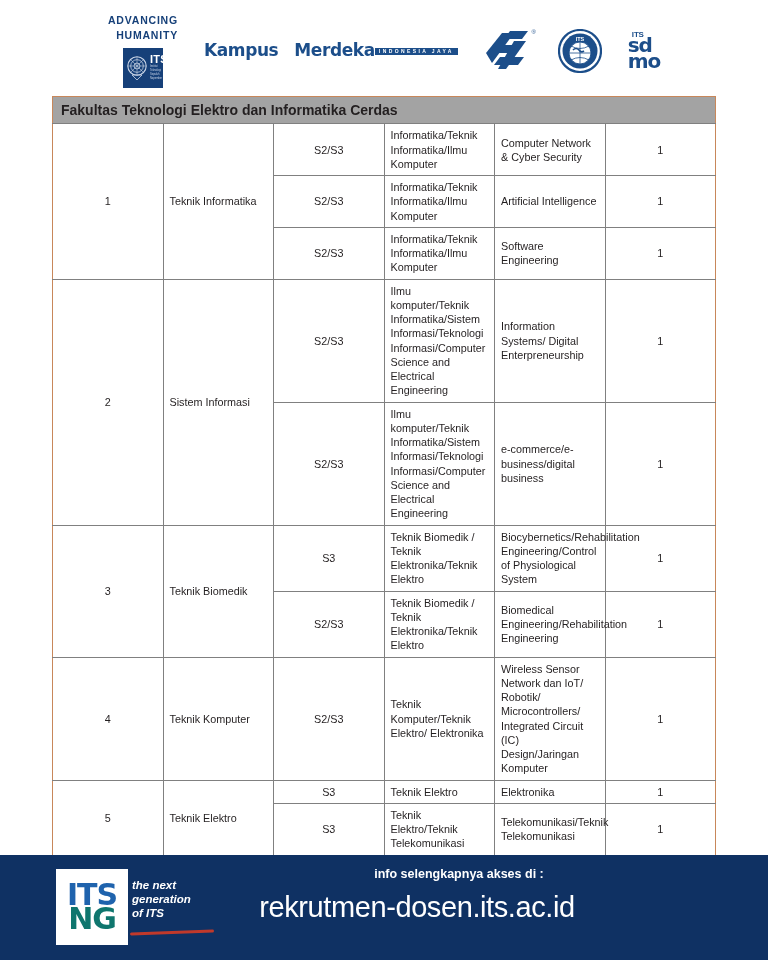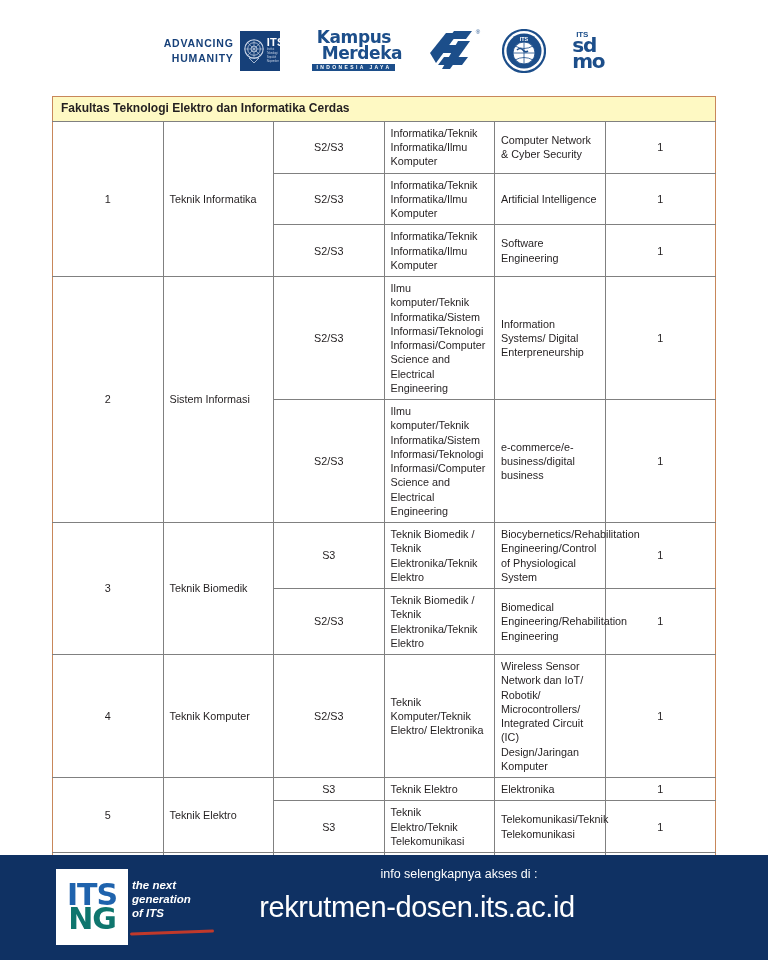--- a/index.html
+++ b/index.html
@@ -14,39 +14,39 @@
 
   
   .logo-strip{
     position:absolute;left:0;top:0;width:768px;height:95px;
     display:flex;align-items:center;justify-content:center;gap:26px;
     padding-top:6px;box-sizing:border-box;
   }
   .logo{display:flex;align-items:center;}
 
   
-  .logo-ah{gap:6px;}
+  .logo-ah{gap:6px;flex-direction:column;}
   .ah-words{
     display:flex;flex-direction:column;align-items:flex-end;
     font-size:10.5px;font-weight:bold;letter-spacing:.8px;
     line-height:1.35;color:#164079;
   }
   .its-block{
     background:#164079;width:40px;height:40px;
     display:flex;align-items:center;gap:2px;padding:0 3px;box-sizing:border-box;
   }
   .its-seal{
     width:22px;height:26px;flex:none;
   }
   .its-txt{display:flex;flex-direction:column;line-height:1;}
   .its-txt .big{color:#fff;font-size:11px;font-weight:bold;letter-spacing:.3px;}
   .its-txt .sml{color:#c9d4e6;font-size:2.6px;line-height:1.5;}
 
   
-  .logo-km{flex-direction:column;align-items:center;line-height:.92;}
+  .logo-km{flex-direction:row;align-items:center;line-height:.92;}
   .km-1,.km-2{
     font-family:"DejaVu Sans", sans-serif;
     font-weight:bold;color:#1c4e8a;font-size:17px;letter-spacing:-.4px;
   }
   .km-2{margin-left:16px;}
   .km-3{
     margin-top:2px;background:#1c4e8a;color:#fff;
     font-size:5px;font-weight:bold;letter-spacing:2.4px;
     padding:1.5px 4px 1px;
   }
@@ -84,25 +84,25 @@
     color:#231f20;
   }
   .c-no{width:36px;text-align:center;}
   .c-prodi{width:122px;}
   .c-jenjang{width:64px;text-align:center;}
   .c-bidang{width:182px;}
   .c-keahlian{width:200px;}
   .c-jml{width:60px;text-align:center;}
 
   tr.faculty-row td{
-    background:#fef9c3;
+    background:#a3a3a3;
     border:1px solid #c8875a;
     border-bottom:1px solid #808080;
     font-weight:bold;
-    font-size:12px;
+    font-size:14px;
     padding:4px 8px;
     color:#231f20;
   }
 
   table.job-table{border:1px solid #c8875a;}
   table.job-table tr:last-child td{border-bottom:1px solid #c8875a;}
   table.job-table td:first-child{border-left:1px solid #c8875a;}
   table.job-table td:last-child{border-right:1px solid #c8875a;}
 
   
@@ -128,21 +128,21 @@
     position:absolute;left:132px;top:24px;
     color:#ffffff;font-size:11.5px;font-weight:bold;line-height:1.2;font-style:italic;
   }
   .footer-underline{
     position:absolute;left:130px;top:76px;width:84px;height:3px;
     background:#c0392b;border-radius:2px;transform:rotate(-2deg);
   }
   .footer-info{
     position:absolute;left:0;top:12px;width:768px;
     text-align:center;color:#ffffff;font-size:12.5px;
-    padding-left:150px;box-sizing:border-box;
+    padding-left:150px;box-sizing:border-box;font-weight:bold;
   }
   .footer-url{
     position:absolute;left:0;top:36px;width:684px;
     text-align:center;color:#ffffff;font-size:29px;
     padding-left:150px;box-sizing:border-box;
     letter-spacing:-.4px;
   }
 </style>
 </head>
 <body>

